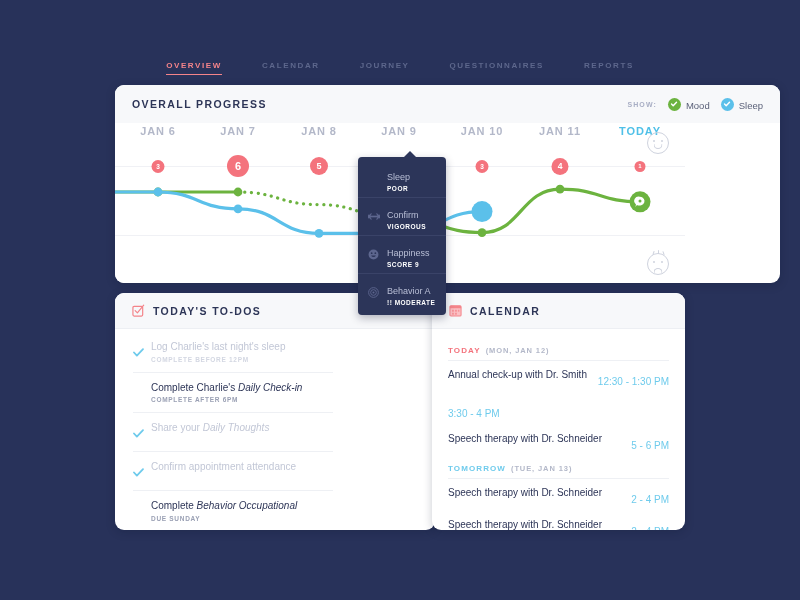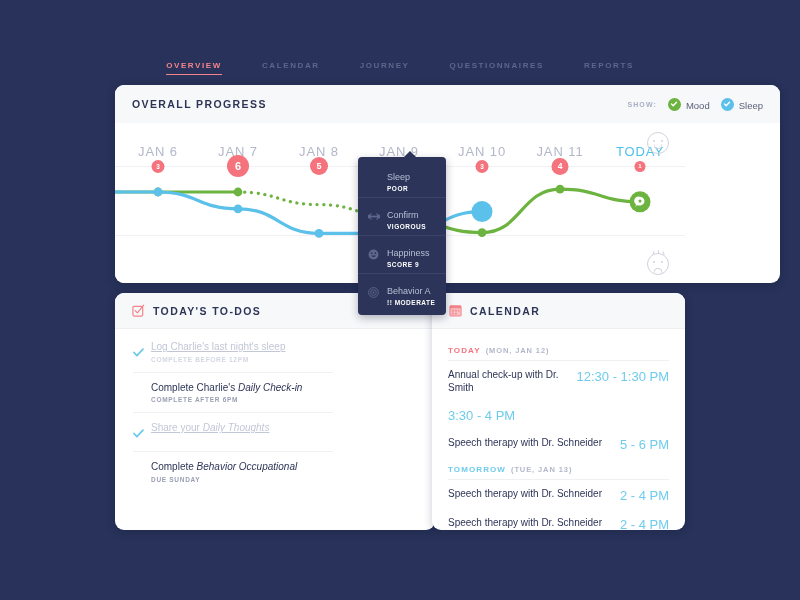--- a/index.html
+++ b/index.html
@@ -97,22 +97,22 @@
   .legend-dot {
     width: 13px; height: 13px; border-radius: 50%;
     display: flex; align-items: center; justify-content: center;
   }
   .legend-text { font-size: 9.5px; color: #5a6078; }
 
   
   .chart-area { position: relative; width: 570px; height: 160px; background: #fff; }
   .day-cols { position: absolute; inset: 0; }
   .day-label {
-    position: absolute; top: 21px; transform: translateX(-50%);
-    font-size: 13px; letter-spacing: 0.9px; color: #b3b8c9; font-weight: normal;
+    position: absolute; top: 2px; transform: translateX(-50%);
+    font-size: 11px; letter-spacing: 0.9px; color: #b3b8c9; font-weight: bold;
     white-space: nowrap;
   }
   .day-label.today { color: #4fc0e8; }
   .badge {
     position: absolute; transform: translateX(-50%);
     border-radius: 50%; background: #f4737d; color: #fff;
     display: flex; align-items: center; justify-content: center;
     font-weight: bold; cursor: pointer;
   }
   .grid-line {
@@ -166,21 +166,21 @@
     min-height: 38px;
   }
   .todo-item:last-child { border-bottom: none; }
   .check { width: 11px; flex: none; padding-top: 2px; }
   .todo-text { font-size: 10px; color: #2d3557; line-height: 1.25; }
   .todo-text em { font-style: italic; }
   .todo-sub {
     font-size: 6.5px; font-weight: bold; letter-spacing: 0.7px;
     color: #9aa0b4; margin-top: 2px; text-transform: uppercase;
   }
-  .todo-item.done .todo-text { color: #c2c7d6; text-decoration: underline; }
+  .todo-item.done .todo-text { color: #c2c7d6; }
   .todo-item.done .todo-sub { color: #d3d7e2; }
 
   .progress-col {
     width: 102px; display: flex; flex-direction: column; align-items: center;
     padding-top: 10px;
   }
   .almost {
     font-size: 10px; font-style: italic; color: #63c9ec; font-weight: bold;
     text-align: center; line-height: 1.25; margin-bottom: 9px;
   }
@@ -201,21 +201,21 @@
   }
   .cal-group-name { font-size: 8px; font-weight: bold; letter-spacing: 1.1px; }
   .cal-group-name.today { color: #f4737d; }
   .cal-group-name.other { color: #6fcbec; }
   .cal-group-date { font-size: 7.5px; font-weight: bold; letter-spacing: 0.9px; color: #b3b8c9; }
   .cal-event {
     display: flex; align-items: flex-start; justify-content: space-between;
     gap: 8px; padding: 7px 0 6px;
   }
   .cal-ev-title { font-size: 10px; color: #2d3557; line-height: 1.3; }
-  .cal-ev-time { font-size: 13px; color: #6fcbec; white-space: nowrap; flex: none; padding-top: 1px; }
+  .cal-ev-time { font-size: 10px; color: #6fcbec; white-space: nowrap; flex: none; padding-top: 1px; margin-top: 7px; }
 </style>
 </head>
 <body>
 
 <div class="stage">
 
   <div class="navbar">
     <div class="nav-items">
         <div class="nav-item active">OVERVIEW</div>
         <div class="nav-item">CALENDAR</div>
@@ -380,20 +380,28 @@
             </span>
           </div>
           <div class="todo-item done">
             <span class="check"><svg width="11" height="9" viewBox="0 0 12 10">
                 <path d="M1 5 L4.2 8.4 L11 1.2" stroke="#6fcbec" stroke-width="2" fill="none" stroke-linecap="round" stroke-linejoin="round"></path>
               </svg></span>
             <span>
               <div class="todo-text">Share your <em>Daily Thoughts</em></div>
             </span>
           </div>
+          <div class="todo-item done">
+            <span class="check"><svg width="11" height="9" viewBox="0 0 12 10">
+                <path d="M1 5 L4.2 8.4 L11 1.2" stroke="#6fcbec" stroke-width="2" fill="none" stroke-linecap="round" stroke-linejoin="round"></path>
+              </svg></span>
+            <span>
+              <div class="todo-text">Confirm appointment attendance</div>
+            </span>
+          </div>
           <div class="todo-item">
             <span class="check"></span>
             <span>
               <div class="todo-text">Complete <em>Behavior Occupational</em></div>
               <div class="todo-sub">DUE SUNDAY</div>
             </span>
           </div>
         </div>
     </div>
   </div>

